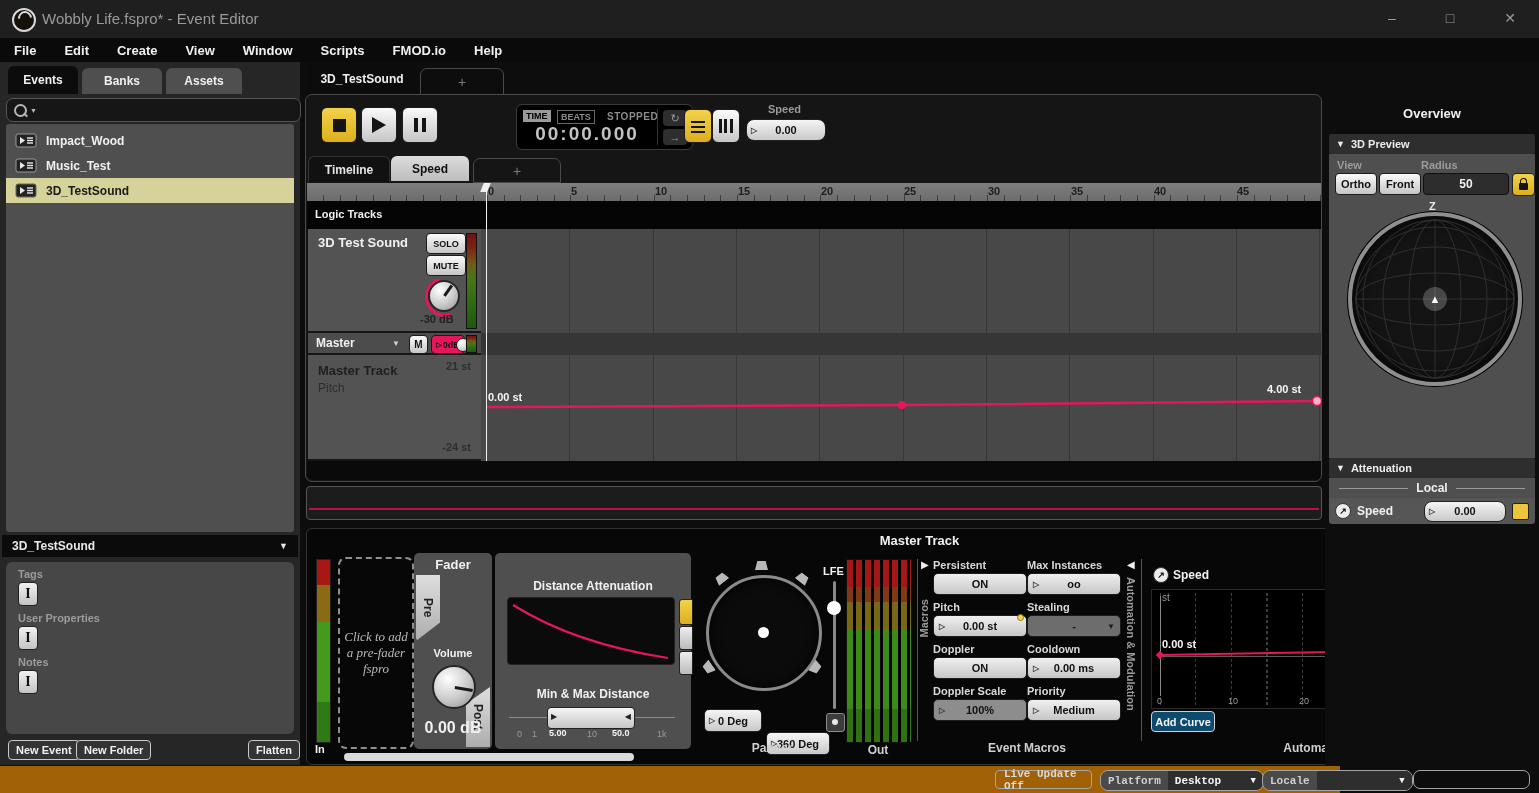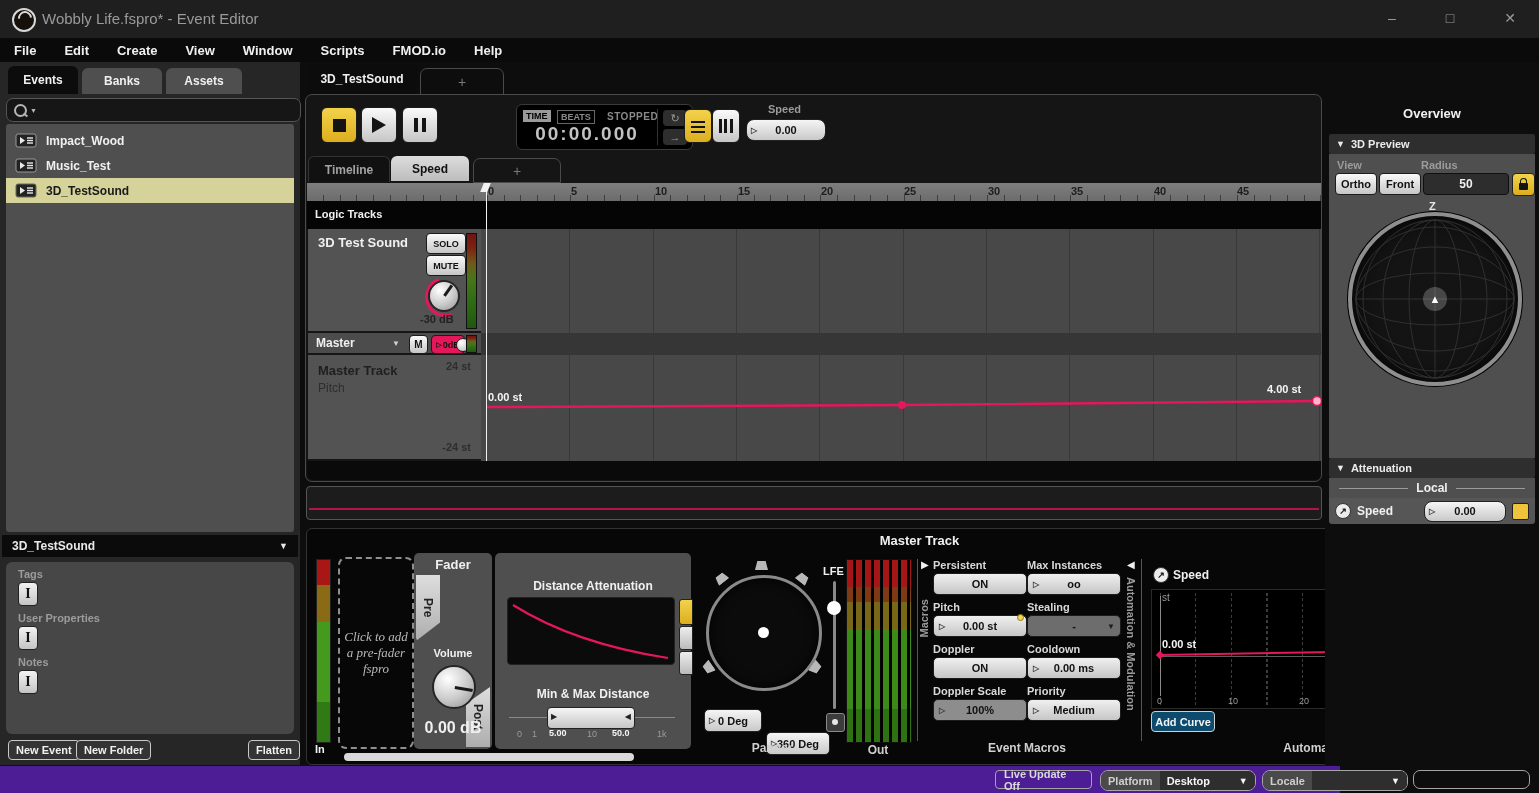--- a/index.html
+++ b/index.html
@@ -103,21 +103,21 @@
   .rightcol{left:1325px;top:62px;width:214px;height:703px;background:#0d0d0d;}
   .secbar{background:#2e2e2e;color:#ececec;font-weight:bold;font-size:11px;display:flex;align-items:center;gap:6px;padding:0 7px;box-sizing:border-box;border-radius:2px;}
   .graybody{background:#4f4f4f;}
   .lockbtn{background:linear-gradient(#f2d24b,#dcae1e);border:1px solid #222;border-radius:4px;display:flex;align-items:center;justify-content:center;}
   .padlock{width:9px;height:7px;background:#141414;border-radius:1px;position:relative;margin-top:4px;}
   .padlock:before{content:"";position:absolute;left:1px;top:-5px;width:5px;height:5px;border:1.6px solid #141414;border-bottom:none;border-radius:4px 4px 0 0;}
   .sphere{border:4px solid #8f8f8f;border-radius:50%;background:#141414;box-shadow:inset 0 0 22px #000,0 0 0 1px #000;}
   .darkfield{background:#2d2d2d;border:1px solid #101010;border-radius:4px;color:#f0f0f0;font-weight:bold;font-size:12px;display:flex;align-items:center;justify-content:center;}
   .ysq{width:15px;height:15px;background:#eec43a;border:1px solid #222;border-radius:2px;}
   
-  .statusbar{left:0;top:765px;width:1340px;height:28px;background:#4c1d95;border-top:1px solid #101010;box-sizing:border-box;}
+  .statusbar{left:0;top:765px;width:1340px;height:28px;background:#a16207;border-top:1px solid #101010;box-sizing:border-box;font-family:Liberation Mono, monospace;}
   .sbtn{position:absolute;top:4px;height:19px;border:1px solid #a5a5a5;border-radius:4px;color:#d9d9d9;font-weight:bold;font-size:11px;display:flex;align-items:center;justify-content:center;padding:0 8px;box-sizing:border-box;}
   .sgroup{position:absolute;top:4px;height:19px;border:1px solid #a5a5a5;border-radius:8px;display:flex;overflow:hidden;}
   .sgroup .lab{background:#4a4a4a;color:#cfcfcf;font-weight:bold;font-size:11px;display:flex;align-items:center;padding:0 7px;}
   .sgroup .val{background:#2e2e2e;color:#f5f5f5;font-weight:bold;font-size:11px;display:flex;align-items:center;justify-content:space-between;padding:0 7px;}
 </style>
 </head>
 <body>
 
 <div id="app">
 
@@ -234,21 +234,21 @@
     <div class="abs tbtn light" style="left:406px;top:14px;width:26px;height:32px">
         <span class="icon-cols"></span>
       </div>
 
     <span class="abs" style="left:462px;top:8px;color:#9a9a9a;font-weight:bold;font-size:11px">Speed</span>
     <div class="abs vfield" style="left:440px;top:24px;width:78px;height:20px;border-radius:8px">
       <span class="tri">▷</span>
       <span>0.00</span>
     </div>
 
-    <div class="abs vtab" style="left:2px;top:61px;width:80px;background:#111;color:#a3a3a3;border:1px solid #333;border-bottom:none">Timeline</div>
+    <div class="abs vtab" style="left:2px;top:61px;width:80px;background:#111;color:#e5e5e5;border:1px solid #333;border-bottom:none">Timeline</div>
     <div class="abs vtab" style="left:85px;top:61px;width:78px;background:linear-gradient(#dcdcdc,#bdbdbd);color:#111">Speed</div>
     <div class="abs ghosttab" style="left:167px;top:63px;width:86px;height:23px">+</div>
 
     <div class="abs ruler">
       <span class="rlab" style="left:181px">0</span>
       <span class="rlab" style="left:264px">5</span>
       <span class="rlab" style="left:348px">10</span>
       <span class="rlab" style="left:431px">15</span>
       <span class="rlab" style="left:514px">20</span>
       <span class="rlab" style="left:597px">25</span>
@@ -282,21 +282,21 @@
         <span>0dB</span>
         <span class="abs" style="right:-6px;top:2px;width:12px;height:12px;border-radius:50%;background:radial-gradient(circle at 35% 30%,#fff,#b5b5b5);border:1px solid #222"></span>
       </div>
       <div class="abs meter" style="left:158px;top:2px;width:11px;height:18px"></div>
     </div>
     <div class="abs lane" style="top:238px;height:22px;background:#363636"></div>
 
     <div class="abs thdr" style="top:260px;height:106px">
       <span class="abs b" style="left:10px;top:8px;color:#1f1f1f;font-size:13px">Master Track</span>
       <span class="abs" style="left:10px;top:26px;color:#2e2e2e;font-size:12px">Pitch</span>
-      <span class="abs b" style="right:10px;top:5px;color:#2e2e2e;font-size:11px">24 st</span>
+      <span class="abs b" style="right:10px;top:5px;color:#2e2e2e;font-size:11px">21 st</span>
       <span class="abs b" style="right:10px;top:86px;color:#2e2e2e;font-size:11px">-24 st</span>
     </div>
     <div class="abs lane" style="top:260px;height:106px">
       <svg class="abs" style="left:0;top:0" width="840" height="106">
         <polyline points="5,52 421,50 836,46" fill="none" stroke="#e5175a" stroke-width="2.5"></polyline>
         <circle cx="421" cy="50" r="4" fill="#e5175a"></circle>
         <circle cx="836" cy="46" r="4.5" fill="#ffb3c8" stroke="#e5175a" stroke-width="1.5"></circle>
       </svg>
       <span class="abs b" style="left:7px;top:36px;color:#f5f5f5;font-size:11px">0.00 st</span>
       <span class="abs b" style="left:786px;top:28px;color:#f5f5f5;font-size:11px">4.00 st</span>

